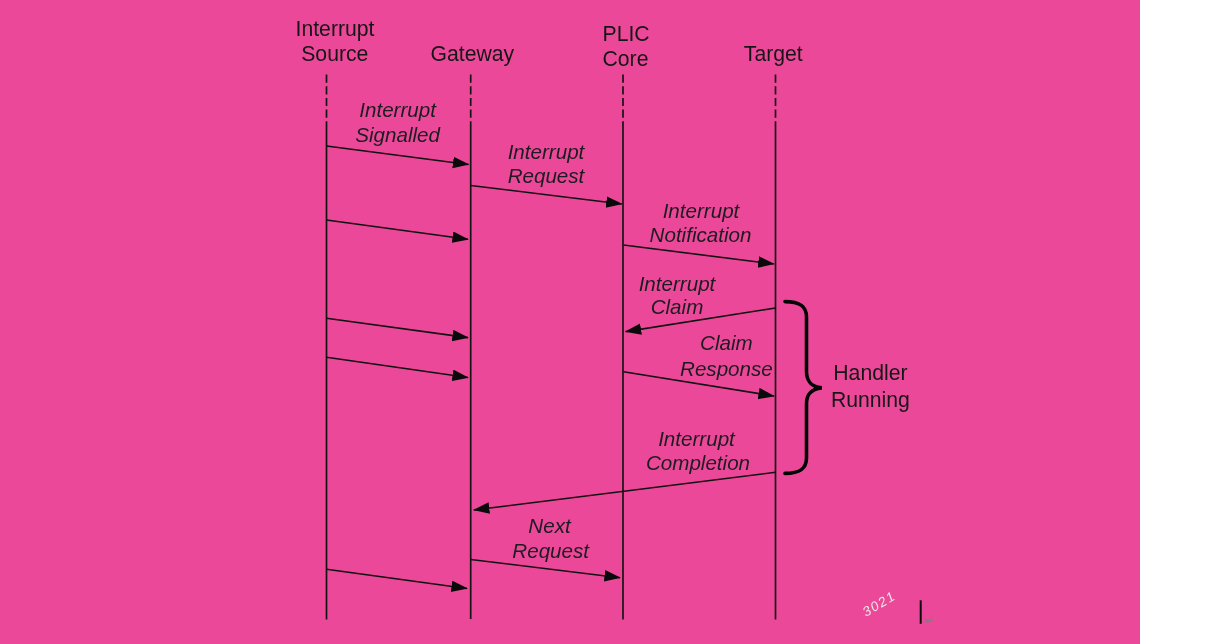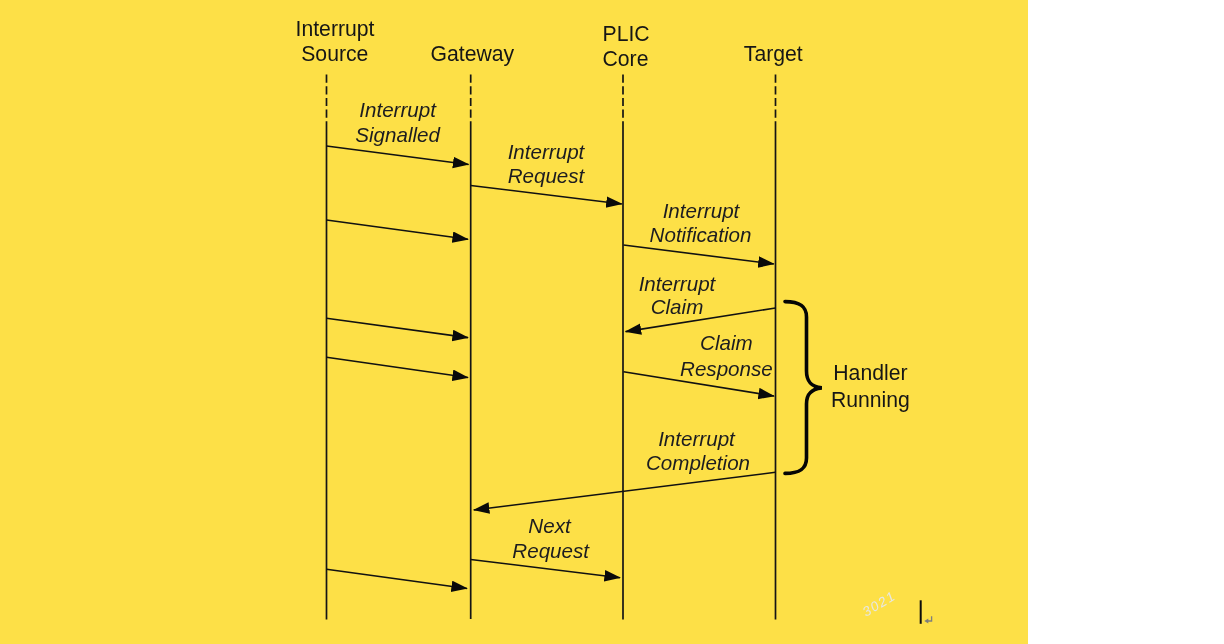--- a/index.html
+++ b/index.html
@@ -1,16 +1,16 @@
 <!DOCTYPE html>
 <html><head>
 <meta charset="utf-8">
 <style>
   html,body{margin:0;padding:0;background:#ffffff;}
-  .page{position:relative;width:1028px;height:644px;background:#fde047;overflow:hidden;}
+  .page{position:relative;width:1140px;height:644px;background:#ec4899;overflow:hidden;}
   svg{display:block;}
   text{font-family:"Liberation Sans", sans-serif;fill:#161616;}
   .hdr{font-size:21.2px;}
   .lbl{font-size:20.6px;font-style:italic;fill:#1c1c20;}
 </style>
 </head>
 <body>
 
 <div class="page">
 <svg width="1224" height="644" viewBox="0 0 1224 644" xmlns="http://www.w3.org/2000/svg">

